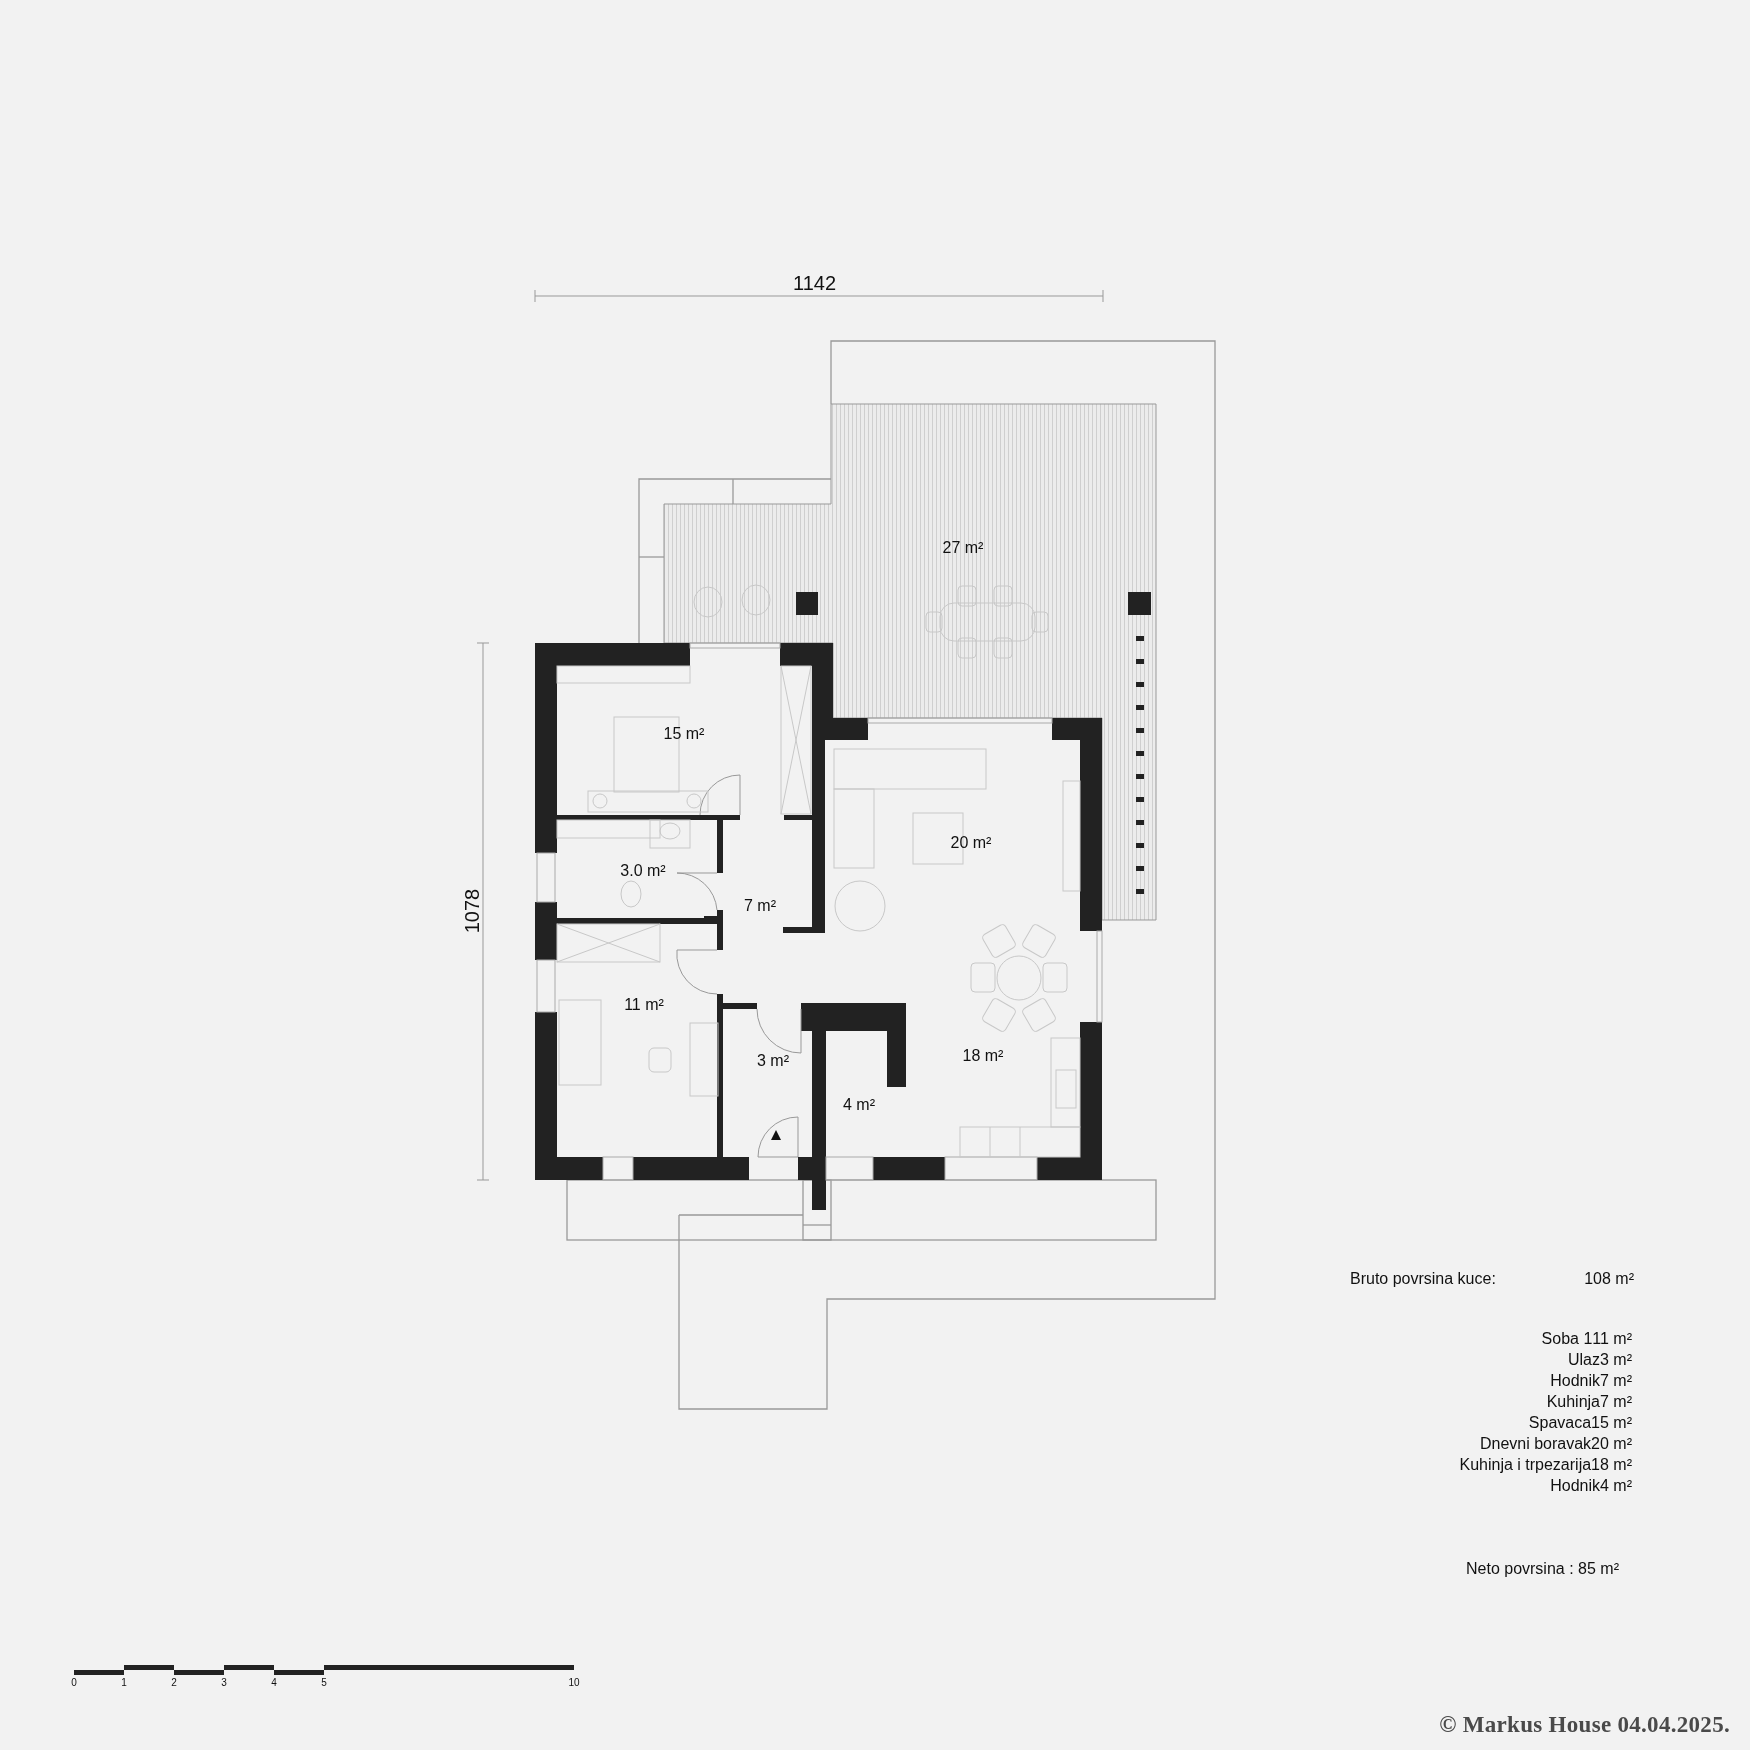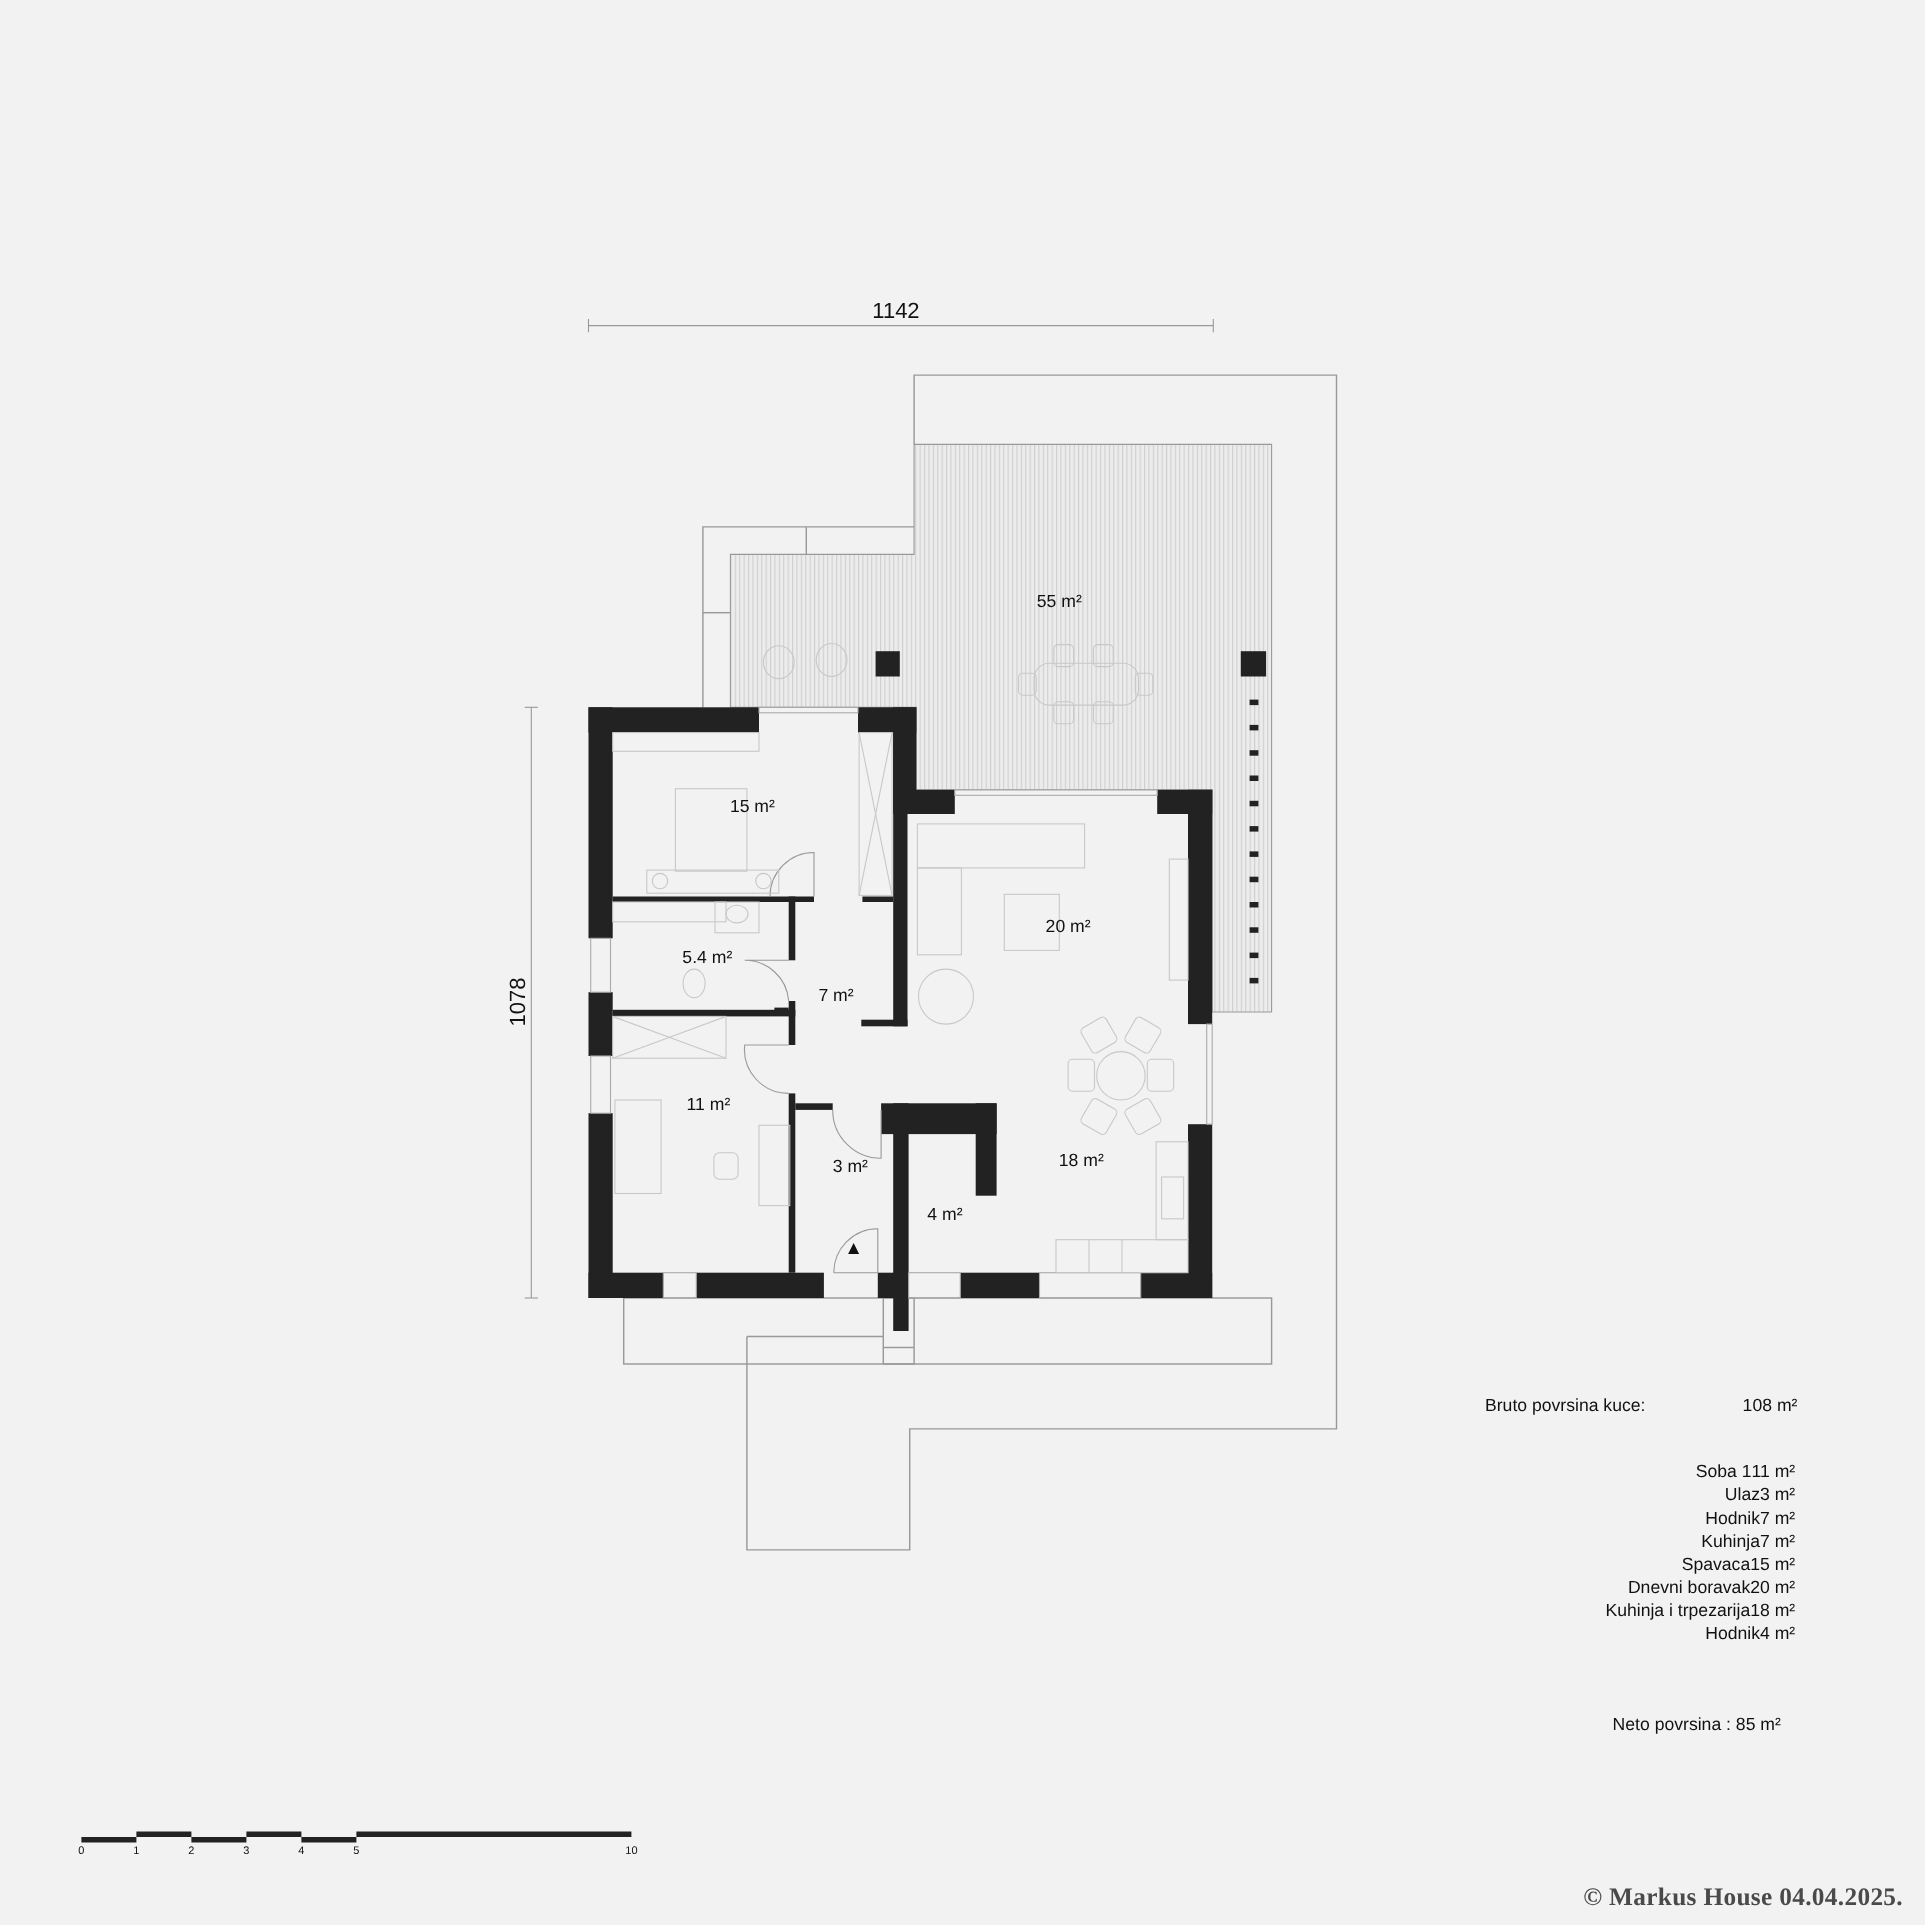--- a/index.html
+++ b/index.html
@@ -202,28 +202,28 @@
       <rect x="224" y="1665" width="50" height="5"></rect>
       <rect x="274" y="1670" width="50" height="5"></rect>
       <rect x="324" y="1665" width="250" height="5"></rect>
     </g>
   </svg>
 
   <div class="dim" style="left:793px; top:272px;">1142</div>
   <div class="dim-v" style="left:472px; top:911px;">1078</div>
 
   <div class="lbl" style="left:684px; top:734px;">15 m²</div>
-  <div class="lbl" style="left:643px; top:871px;">5.4 m²</div>
+  <div class="lbl" style="left:643px; top:871px;">3.0 m²</div>
   <div class="lbl" style="left:760px; top:906px;">7 m²</div>
   <div class="lbl" style="left:644px; top:1005px;">11 m²</div>
   <div class="lbl" style="left:773px; top:1061px;">3 m²</div>
   <div class="lbl" style="left:859px; top:1105px;">4 m²</div>
   <div class="lbl" style="left:971px; top:843px;">20 m²</div>
   <div class="lbl" style="left:983px; top:1056px;">18 m²</div>
-  <div class="lbl" style="left:963px; top:548px;">55 m²</div>
+  <div class="lbl" style="left:963px; top:548px;">27 m²</div>
 
   <div id="summary">
     <div class="gross">
       <span>Bruto povrsina kuce:</span>
       <span>108 m²</span>
     </div>
     <div class="rooms">
       <div class="row">
           <span>Soba 1</span>
           <span>11 m²</span>

